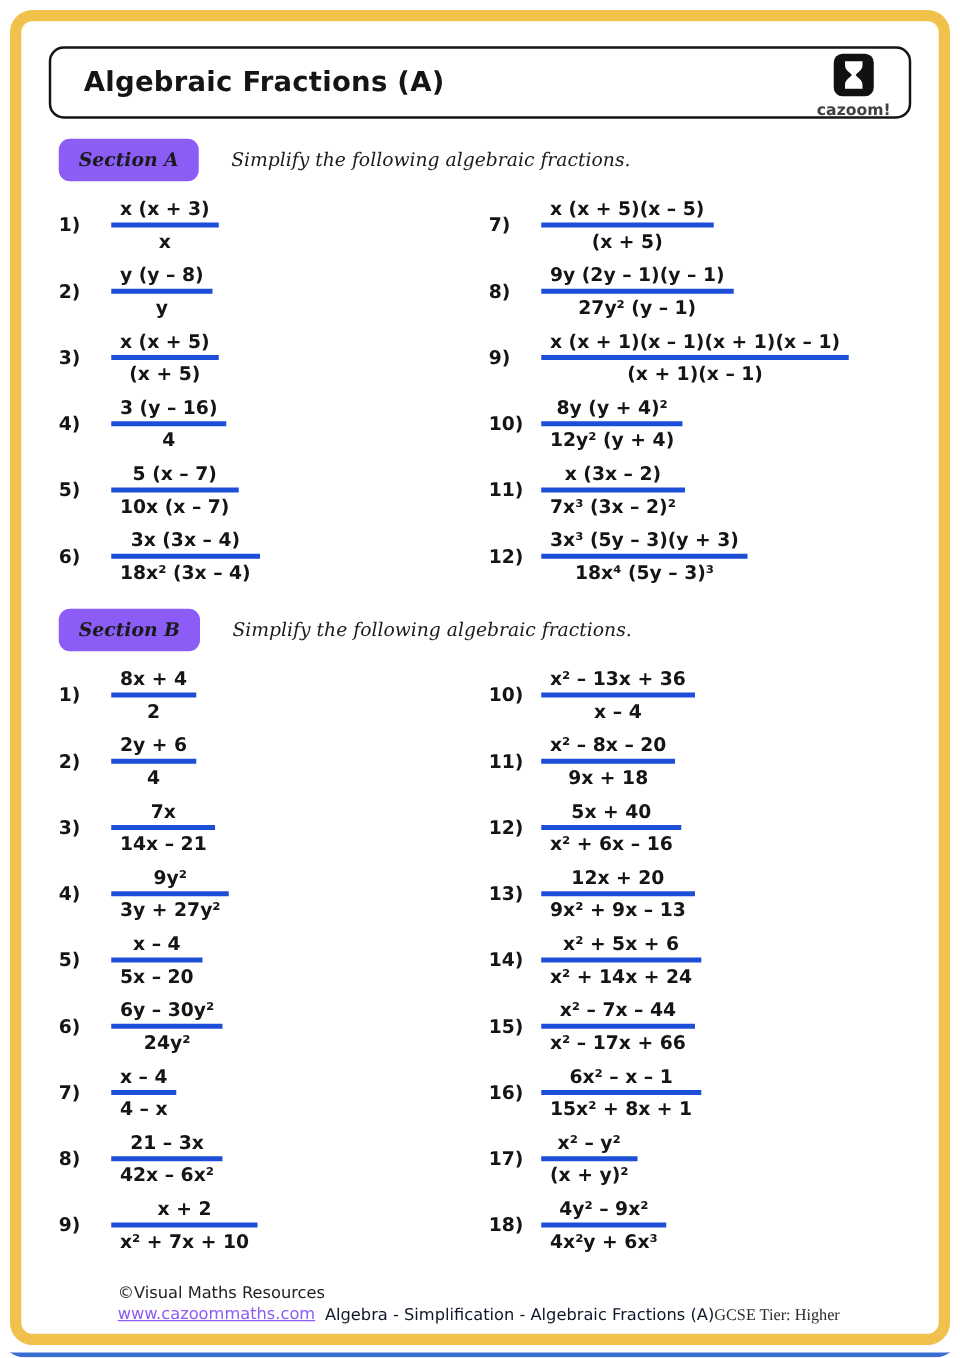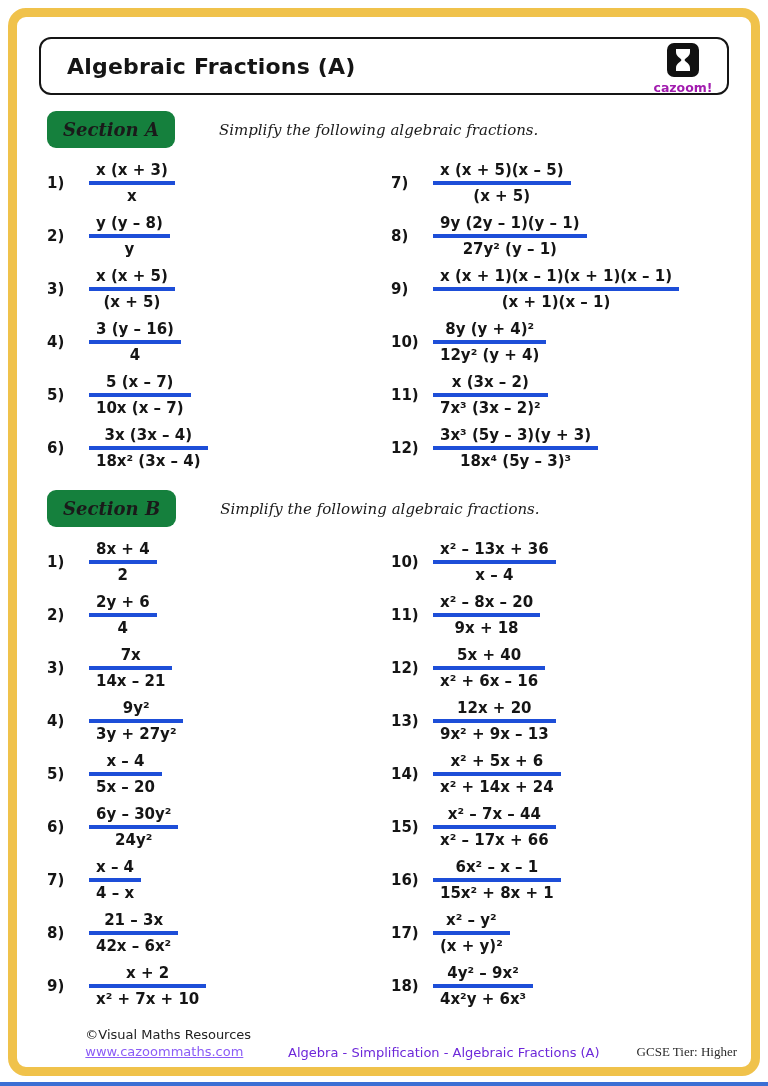--- a/index.html
+++ b/index.html
@@ -7,20 +7,21 @@
     font-family: "DejaVu Sans", sans-serif;
     background: #ffffff;
     width: 768px;
   }
   .sheet {
     position: relative;
     width: 768px;
     height: 1086px;
     background: #ffffff;
     overflow: hidden;
+    border-radius: 20px;
   }
   .frame {
     position: absolute;
     left: 8px; top: 8px; right: 8px; bottom: 10px;
     border: 9px solid #f0c24b;
     border-radius: 18px;
     background: #ffffff;
   }
   
   .header-box {
@@ -44,47 +45,46 @@
     right: 12px;
     top: 3px;
     width: 64px;
     text-align: center;
     line-height: 1;
   }
   .logo-icon svg { display: inline-block; }
   .logo-text {
     font-size: 12.5px;
     font-weight: 700;
-    color: #a21caf;
+    color: #404040;
     margin-top: 1px;
   }
   
   .section { margin-top: 16px; }
   .section-head {
     display: flex;
     align-items: center;
     gap: 26px;
     margin: 0 0 6px 30px;
   }
   .section-label {
-    background: #15803d;
+    background: #8b5cf6;
     border-radius: 9px;
     padding: 8px 16px;
     font-family: "DejaVu Serif", serif;
     font-style: italic;
     font-weight: 700;
-    font-size: 18px;
+    font-size: 15px;
     color: #1a1a1a;
   }
   .section-instruction {
     font-family: "DejaVu Serif", serif;
     font-style: italic;
     font-size: 15px;
     color: #1a1a1a;
-    margin-left: 18px;
   }
   .problems {
     display: grid;
     grid-template-columns: 1fr 1fr;
     grid-auto-flow: column;
     padding: 2px 16px 0 30px;
   }
   .problem {
     display: flex;
     align-items: center;
@@ -111,33 +111,32 @@
   }
   .fr-bottom {
     display: block;
     padding: 2px 7px 0 7px;
   }
   
   .footer {
     position: absolute;
     left: 12px; right: 14px; bottom: 6px;
     display: flex;
-    justify-content: flex-end;
+    justify-content: center;
     align-items: flex-end;
     font-size: 13px;
     color: #222;
-    gap: 37px;
   }
   .footer-left { line-height: 1.35; }
   .site-link {
     color: #8b5cf6;
     text-decoration: underline;
     cursor: pointer;
   }
-  .footer-center { padding-bottom: 1px; color: #6d28d9; }
+  .footer-center { padding-bottom: 1px; color: #0f172a; }
   .footer-right { padding-bottom: 1px; color: #2b2b2b; font-family: Liberation Serif, serif; }
   .bottom-strip {
     position: absolute;
     left: 0; right: 0; bottom: 0;
     height: 4px;
     background: #3b6fd4;
   }
 </style>
 </head>
 <body>

